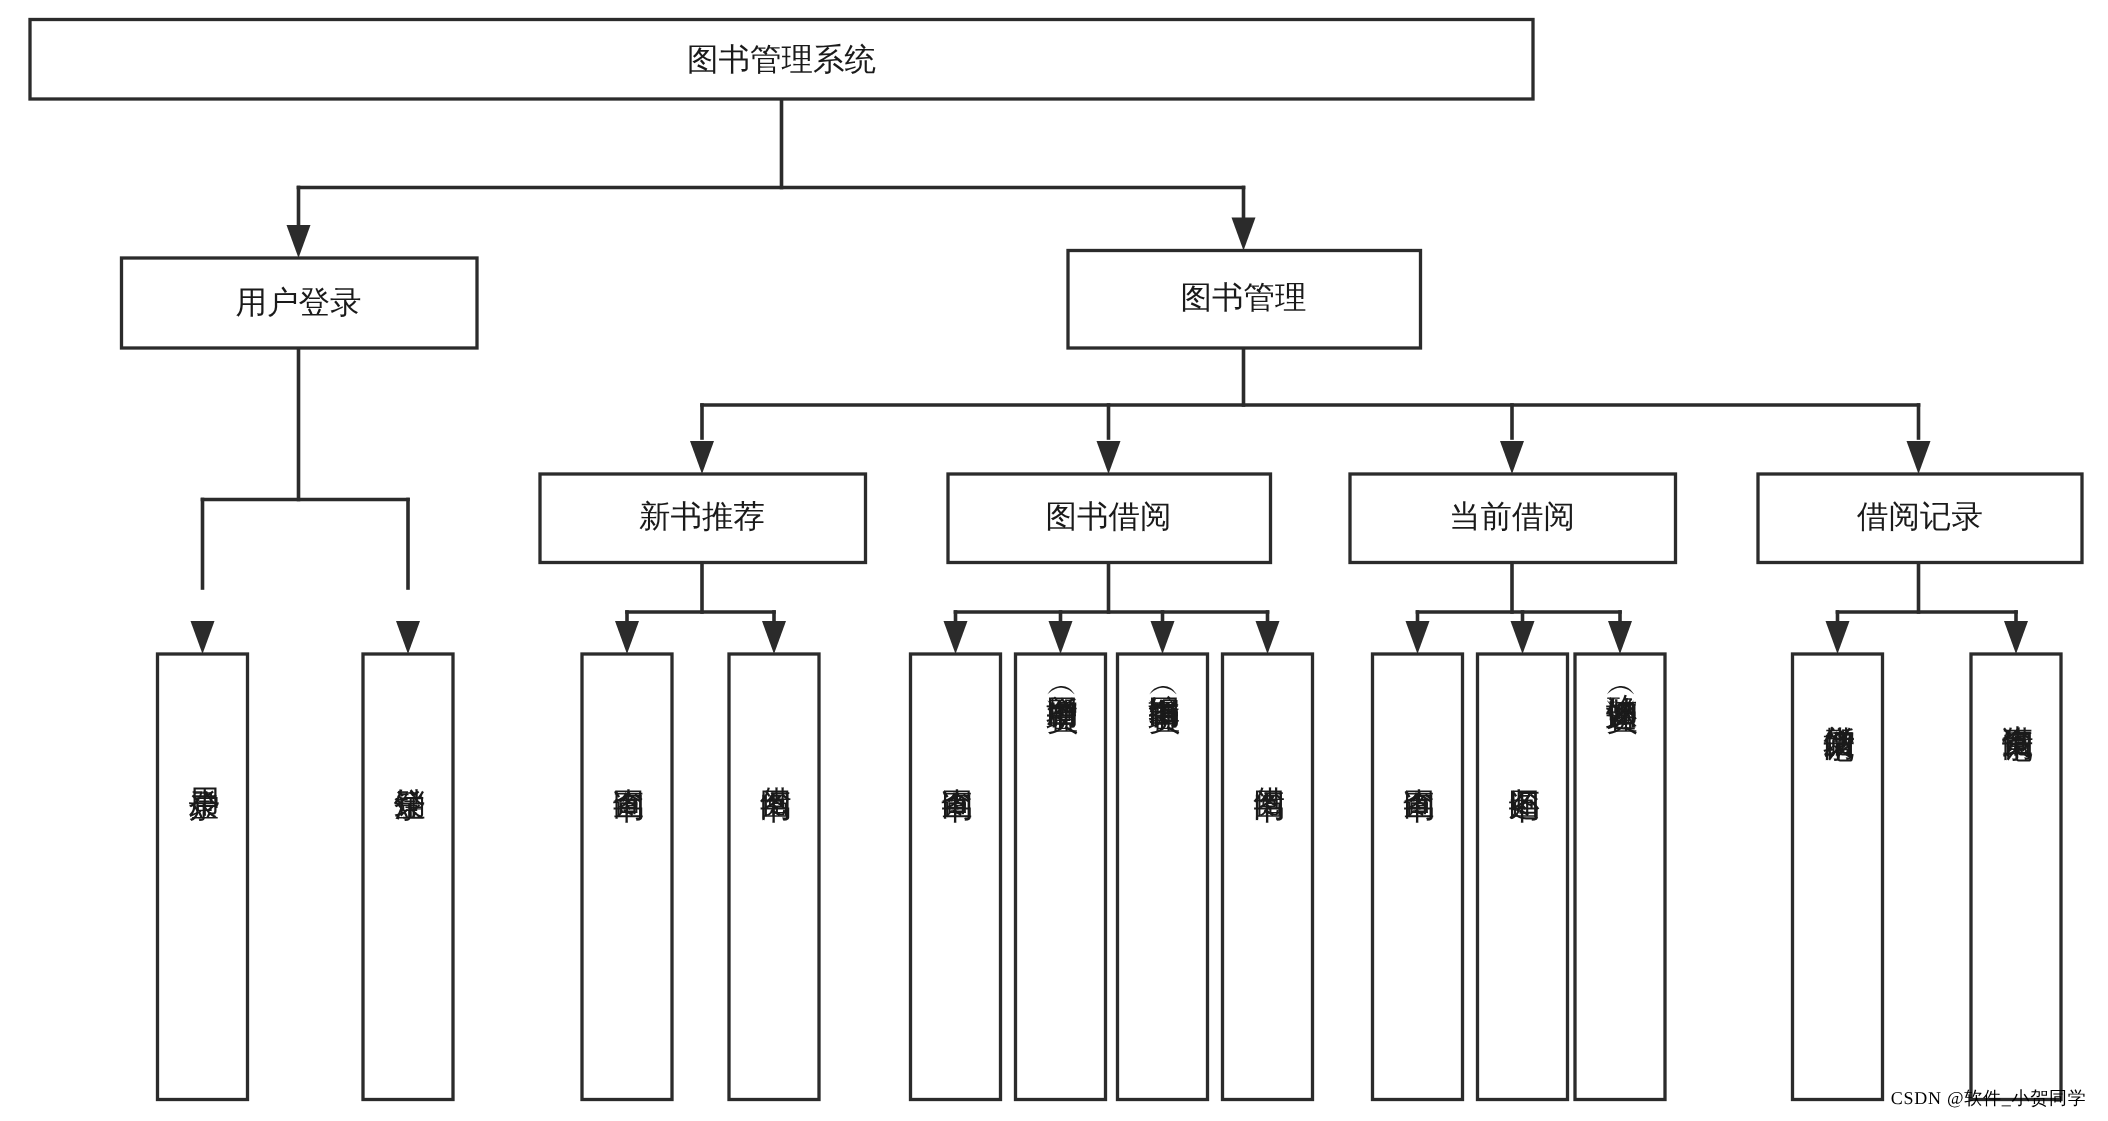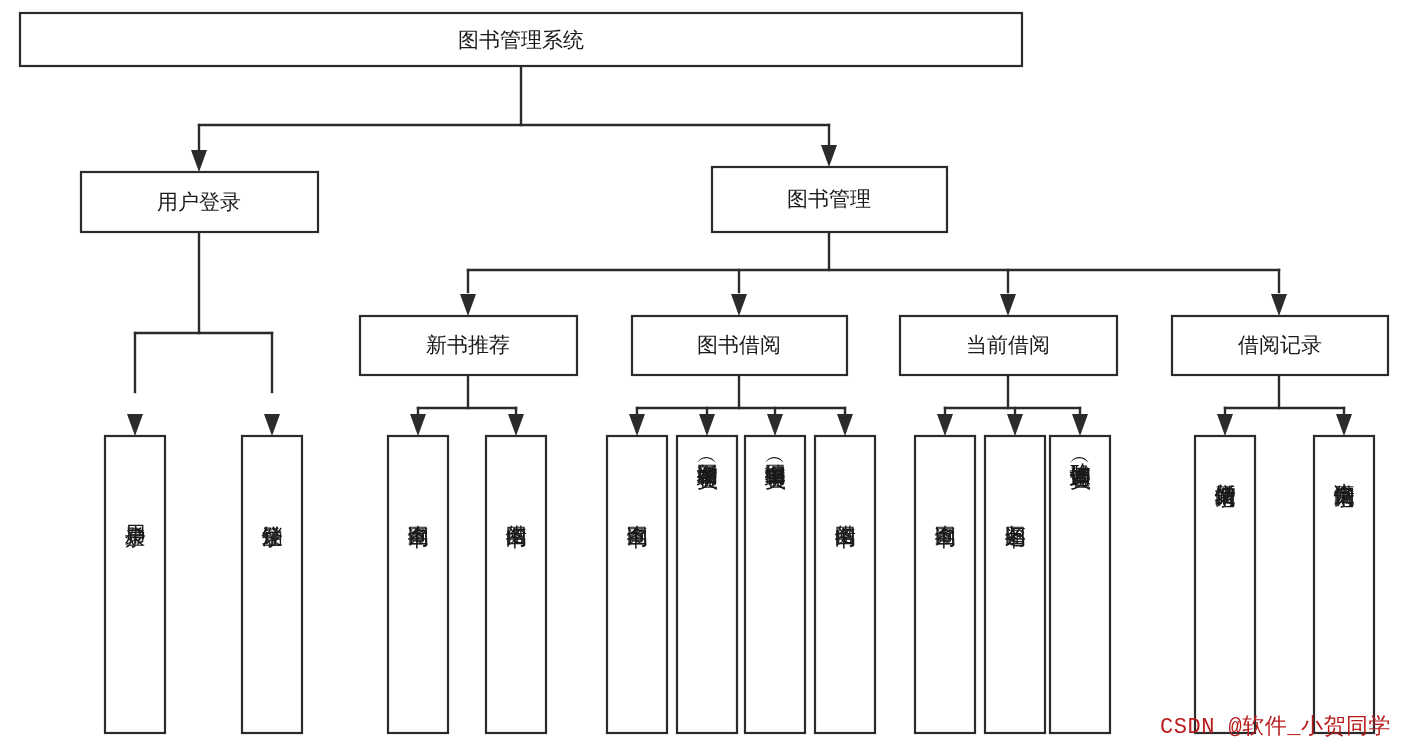--- a/index.html
+++ b/index.html
@@ -70,23 +70,23 @@
     font-size: 21px;
     line-height: 1.06;
     color: #1a1a1a;
     letter-spacing: 1px;
     white-space: nowrap;
   }
   .watermark {
     position: absolute;
     right: 14px;
     bottom: 6px;
-    font-family: Liberation Mono, monospace;
-    font-size: 22px;
-    color: #b91c1c;
+    font-family: Liberation Serif, serif;
+    font-size: 12px;
+    color: #000000;
     letter-spacing: 0.5px;
     user-select: none;
     pointer-events: none;
   }
 </style>
 </head>
 <body>
 
 <div id="diagram-root">
 

